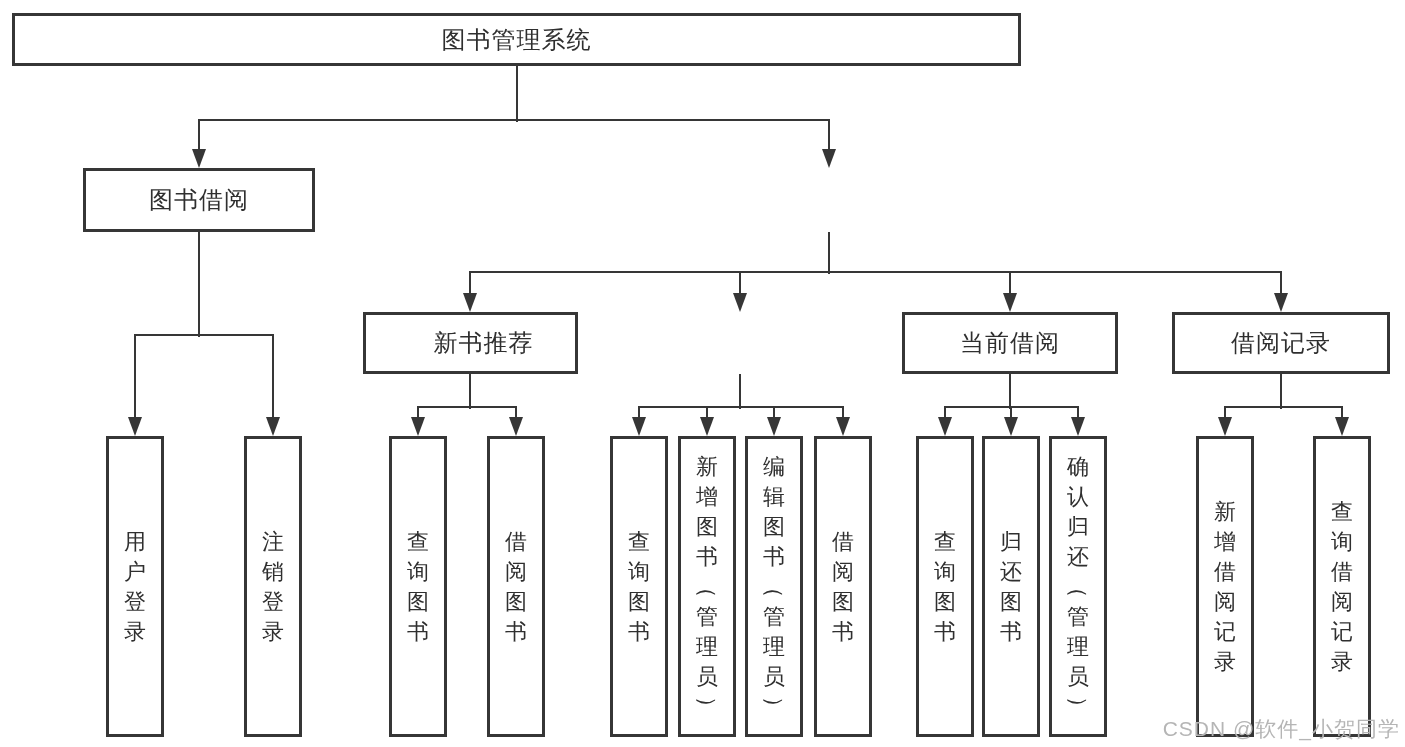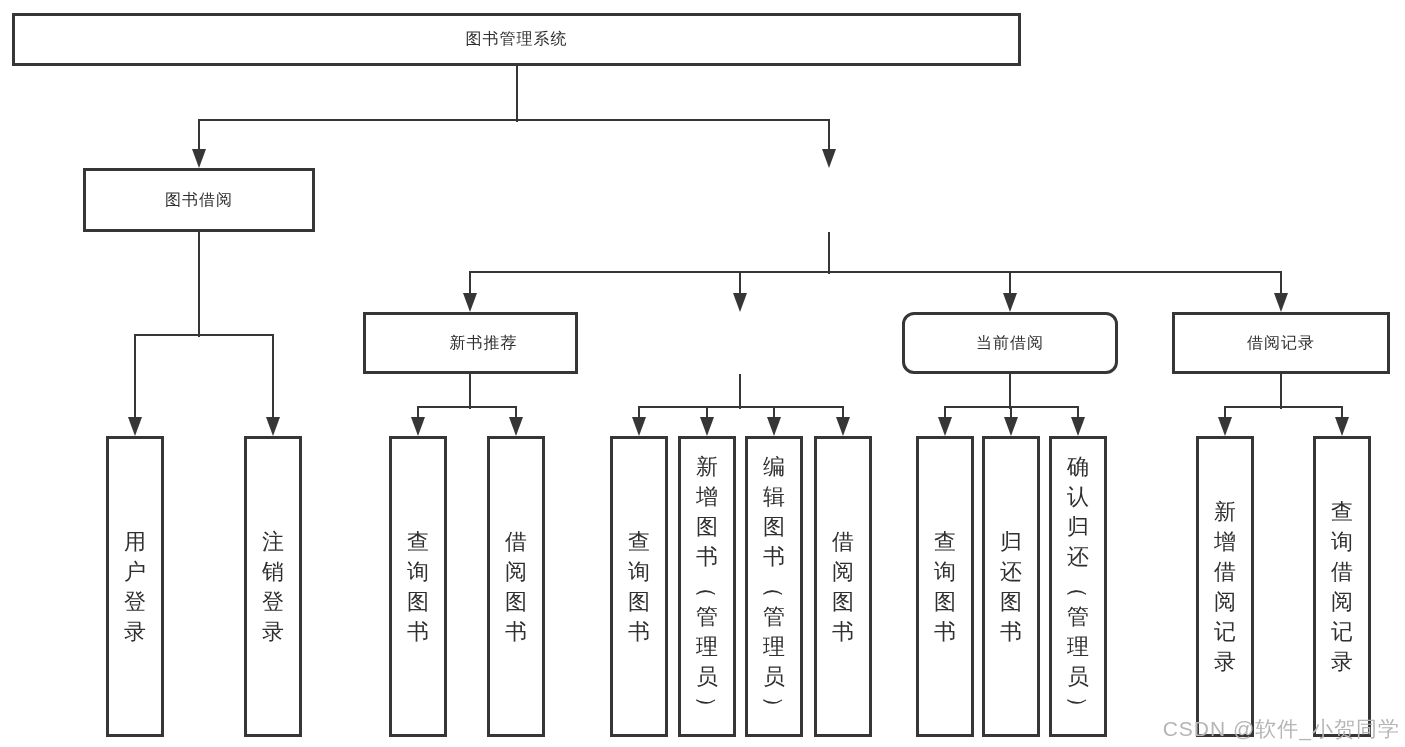--- a/index.html
+++ b/index.html
@@ -20,21 +20,21 @@
     box-sizing: border-box;
     border: 3px solid #363636;
     background: #ffffff;
     display: flex;
     align-items: center;
     justify-content: center;
     color: #2f2f2f;
     z-index: 2;
   }
   .hlabel {
-    font-size: 16px;
+    font-size: 24px;
     letter-spacing: 1px;
     white-space: nowrap;
   }
   .vbox {
     flex-direction: column;
   }
   .vchar {
     display: block;
     font-size: 22px;
     line-height: 30px;
@@ -128,21 +128,21 @@
     <div class="arrow" style="left: 1335px; top: 417px;"></div>
     <div class="box" style="left: 12px; top: 13px; width: 1009px; height: 53px;">
       <span class="hlabel">图书管理系统</span>
     </div>
     <div class="box" style="left: 83px; top: 168px; width: 232px; height: 64px;">
       <span class="hlabel">图书借阅</span>
     </div>
     <div class="box" style="left: 363px; top: 312px; width: 215px; height: 62px; padding-left: 26px;">
       <span class="hlabel">新书推荐</span>
     </div>
-    <div class="box" style="left: 902px; top: 312px; width: 216px; height: 62px; border-radius: 12px;">
+    <div class="box" style="left: 902px; top: 312px; width: 216px; height: 62px;">
       <span class="hlabel">当前借阅</span>
     </div>
     <div class="box" style="left: 1172px; top: 312px; width: 218px; height: 62px;">
       <span class="hlabel">借阅记录</span>
     </div>
     <div class="box vbox" style="left: 106px; top: 436px; width: 58px; height: 301px;">
       <span class="vchar">用</span>
       <span class="vchar">户</span>
       <span class="vchar">登</span>
       <span class="vchar">录</span>

